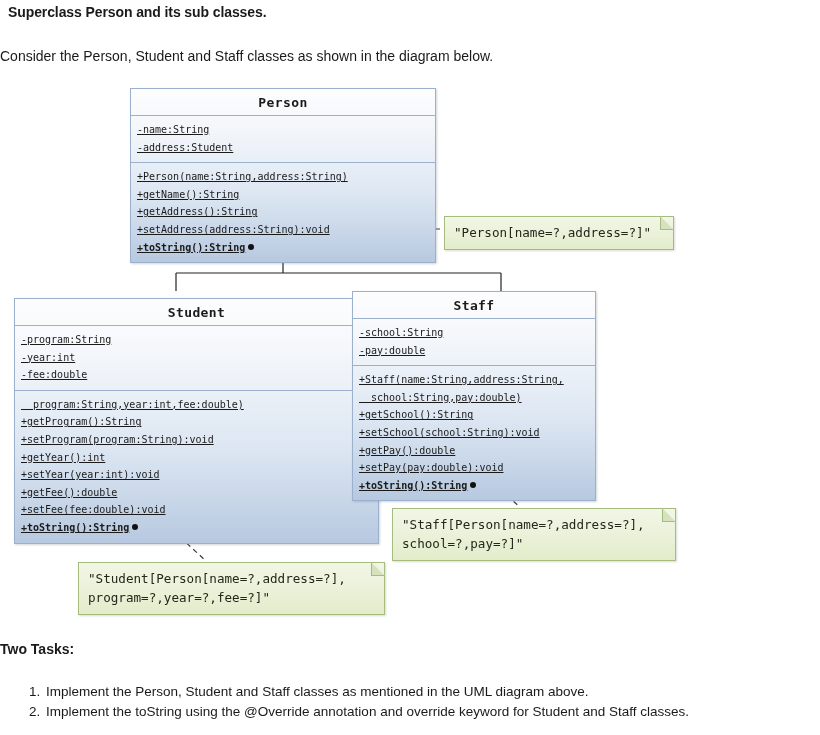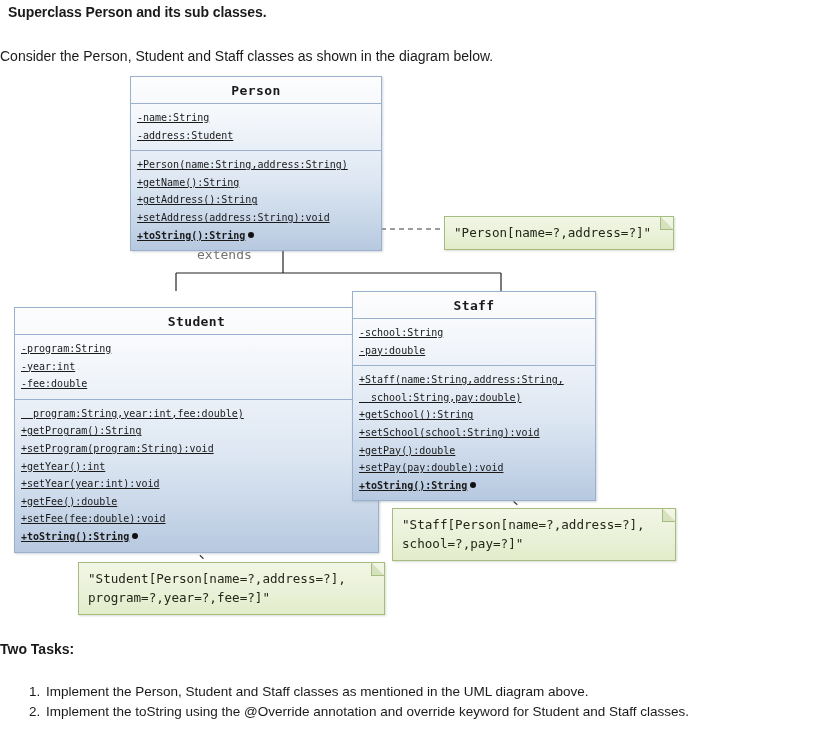--- a/index.html
+++ b/index.html
@@ -107,22 +107,22 @@
     display: inline-block;
     width: 6px;
     height: 6px;
     border-radius: 50%;
     background: #111111;
     vertical-align: 1px;
     margin-left: 3px;
   }
 
   
-  #class-person   { left: 130px; top: 6px;   width: 252px; }
-  #class-student  { left: 14px;  top: 237px; width: 365px; }
+  #class-person   { left: 130px; top: 18px;   width: 306px; }
+  #class-student  { left: 14px;  top: 228px; width: 365px; }
   #class-staff    { left: 352px; top: 221px; width: 244px; }
 
   
   .uml-note {
     position: absolute;
     box-sizing: border-box;
     border: 1px solid #a6bb7e;
     background: linear-gradient(to bottom, #f2f6e6 0%, #eaf1d8 55%, #e2ecca 100%);
     box-shadow: 1px 1px 2px rgba(130,140,120,0.30);
     font-family: "DejaVu Sans Mono", monospace;

